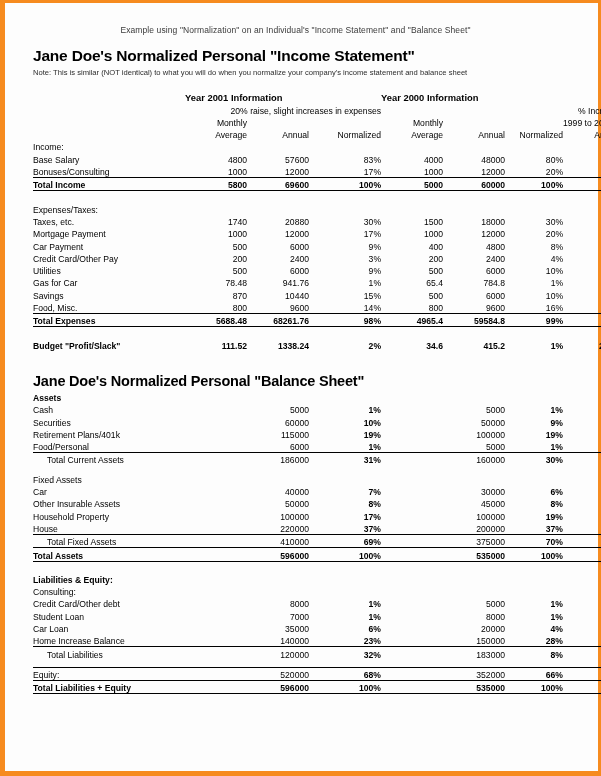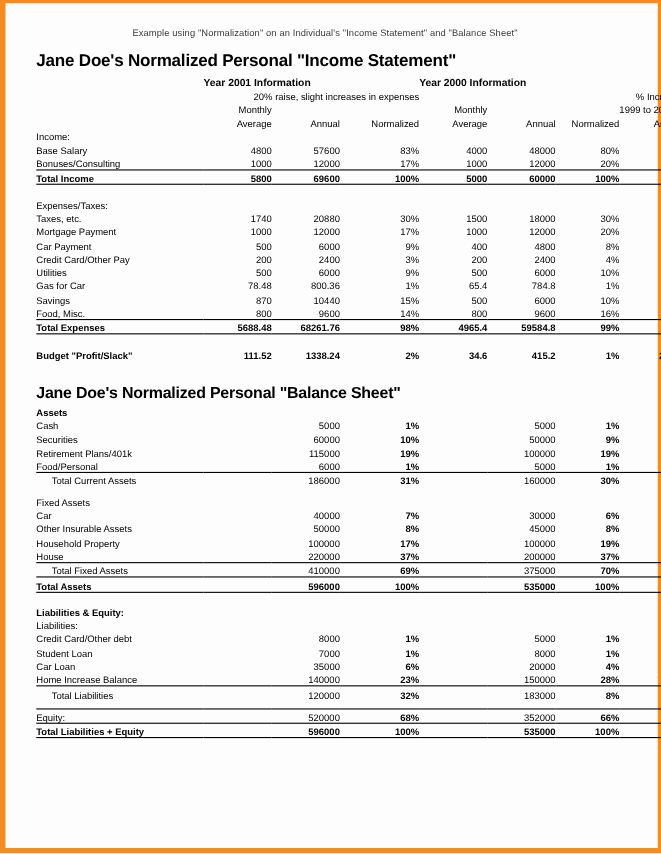--- a/index.html
+++ b/index.html
@@ -112,20 +112,21 @@
   }
 </style>
 </head>
 <body>
 
 <div class="page-frame" style="border-color: rgb(246, 139, 31);">
 
   <div class="caption">Example using "Normalization" on an Individual's "Income Statement" and "Balance Sheet"</div>
 
   <h1 class="doc-title">Jane Doe's Normalized Personal "Income Statement"</h1>
+  <div class="note">Note:  This is similar (NOT identical) to what you will do when you normalize your company's income statement and balance sheet</div>
 
   <table class="fin">
     <colgroup>
       <col class="c-label">
         <col class="c-m1">
         <col class="c-a1">
         <col class="c-n1">
       <col class="c-m2">
         <col class="c-a2">
         <col class="c-n2">
@@ -254,21 +255,21 @@
         <td class="num">6000</td>
         <td class="pct">9%</td>
         <td class="num">500</td>
         <td class="num">6000</td>
         <td class="pct">10%</td>
         <td class="inc">0%</td>
       </tr>
       <tr>
         <td>Gas for Car</td>
         <td class="num">78.48</td>
-        <td class="num">800.36</td>
+        <td class="num">941.76</td>
         <td class="pct">1%</td>
         <td class="num">65.4</td>
         <td class="num">784.8</td>
         <td class="pct">1%</td>
         <td class="inc">20%</td>
       </tr>
       <tr>
         <td>Savings</td>
         <td class="num">870</td>
         <td class="num">10440</td>
@@ -456,21 +457,21 @@
 
       <tr class="spacer">
           <td colspan="8"></td>
         </tr>
 
       <tr>
         <td class="b">Liabilities &amp; Equity:</td>
         <td colspan="7"></td>
       </tr>
       <tr>
-        <td>Liabilities:</td>
+        <td>Consulting:</td>
         <td colspan="7"></td>
       </tr>
       <tr>
         <td>Credit Card/Other debt</td>
         <td></td>
         <td class="num">8000</td>
         <td class="pct b">1%</td>
         <td></td>
         <td class="num">5000</td>
         <td class="pct b">1%</td>

